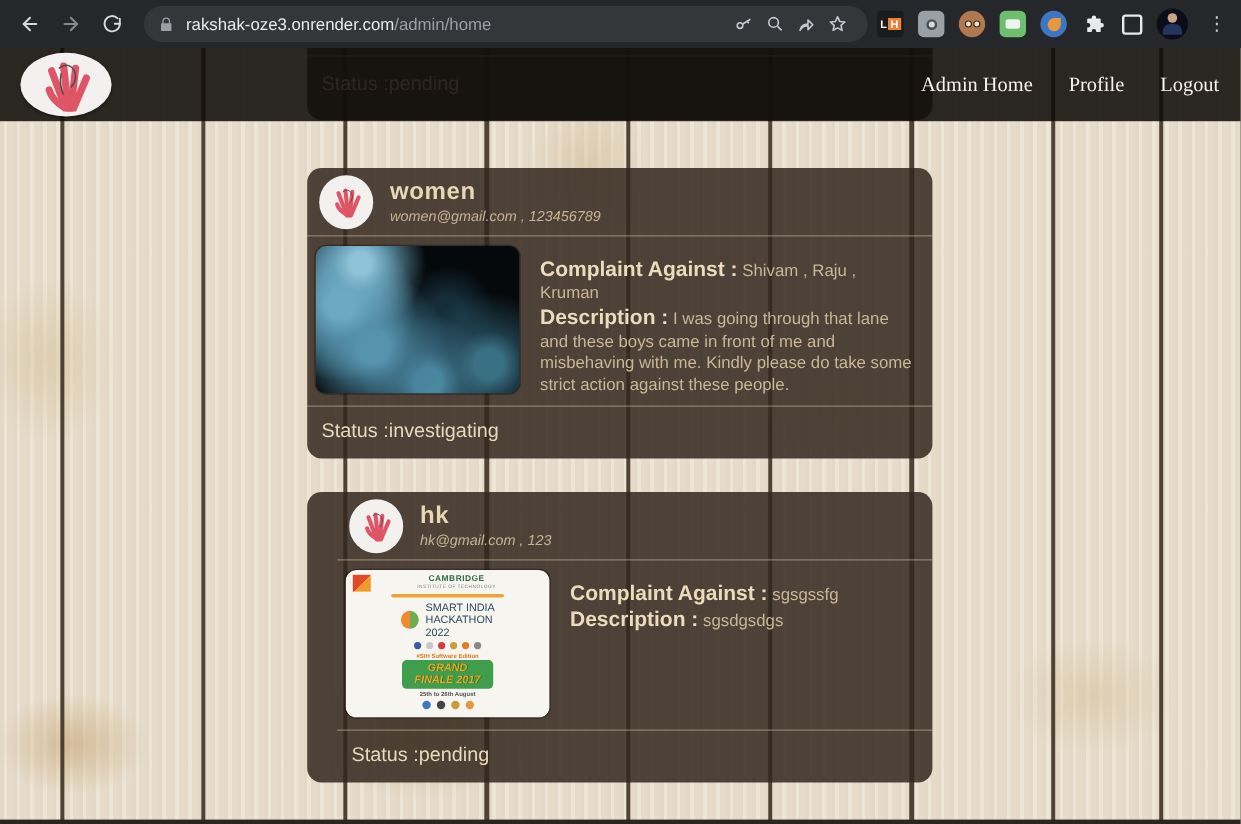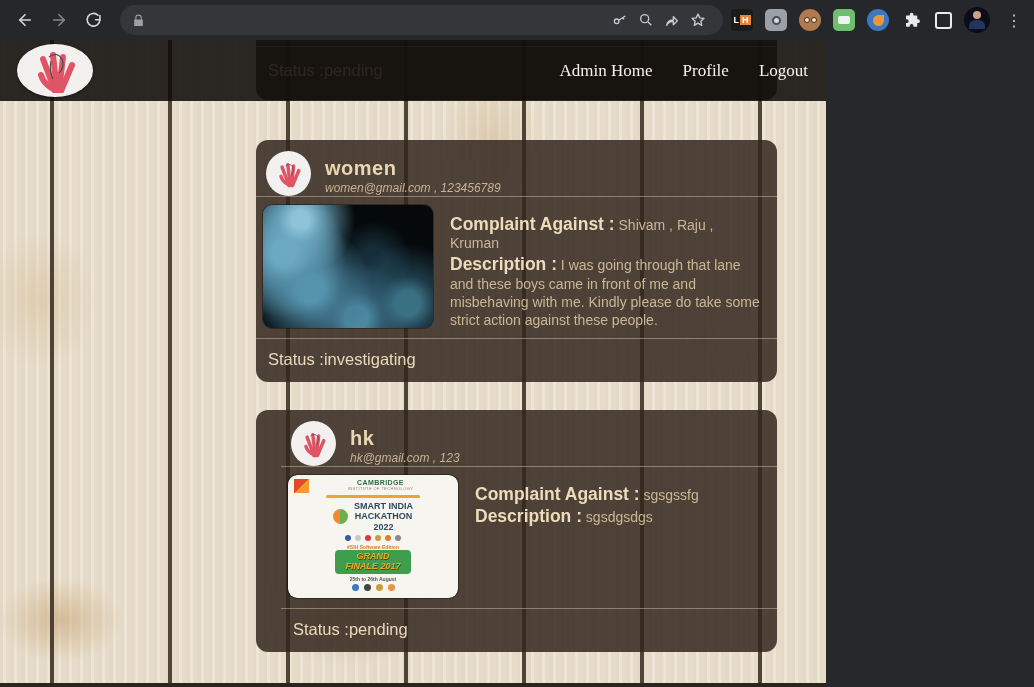--- a/index.html
+++ b/index.html
@@ -34,21 +34,21 @@
   .ext-bird { background:#3b77c2; border-radius:50%; position:relative; overflow:hidden; }
   .ext-bird i { width:11px; height:11px; background:#e9973e; border-radius:50% 0 50% 50%; display:block; }
   .ext-puzzle { color:#e8eaed; }
   .ext-panel { border:2.5px solid #e8eaed; border-radius:3px; width:17px; height:17px; background:transparent; }
   .ext-avatar { width:26px; height:26px; border-radius:50%; background:#0c0d19; position:relative; overflow:hidden; }
   .ext-avatar .h { width:8px; height:8px; background:#caa287; border-radius:50%; margin:4px auto 0; }
   .ext-avatar .b { width:16px; height:9px; background:#24355c; border-radius:6px 6px 0 0; margin:1px auto 0; }
   .menu-dots { color:#c7cacf; font-size:16px; letter-spacing:0; padding:0 4px; cursor:pointer; }
 
   
-  .page { position:relative; width:826px; height:647px; overflow:hidden;
+  .page { position:relative; width:1034px; height:647px; overflow:hidden;
     background-color:#ece3d2;
     background-image:
       repeating-linear-gradient(90deg, rgba(58,46,34,0.88) 0 3.5px, transparent 3.5px 118px),
       radial-gradient(ellipse 90px 60px at 60px 580px, rgba(196,160,110,0.55), transparent 70%),
       radial-gradient(ellipse 130px 80px at 350px 570px, rgba(198,166,118,0.5), transparent 70%),
       radial-gradient(ellipse 80px 100px at 40px 260px, rgba(208,182,138,0.4), transparent 70%),
       radial-gradient(ellipse 100px 70px at 910px 540px, rgba(205,180,135,0.35), transparent 70%),
       radial-gradient(ellipse 70px 90px at 490px 100px, rgba(200,170,125,0.35), transparent 70%),
       radial-gradient(ellipse 90px 60px at 700px 300px, rgba(210,188,146,0.3), transparent 70%),
       repeating-linear-gradient(90deg, rgba(160,130,95,0.10) 0 3px, rgba(255,255,255,0.06) 3px 6px, rgba(150,120,85,0.07) 6px 11px);
@@ -61,21 +61,21 @@
           border-radius:50%; display:flex; align-items:center; justify-content:center;
           box-shadow:0 1px 3px rgba(0,0,0,0.4); }
   .topnav-links { margin-left:auto; padding-right:18px; display:flex; gap:30px;
                   font-family:"Liberation Serif", serif; font-size:17px; color:#f7f2ea; }
   .topnav-links span { cursor:pointer; }
 
   .card { position:absolute; left:256px; width:521px; background:rgba(50,38,29,0.85);
           border-radius:12px; color:#e3d2b4; z-index:2; }
   .card-fragment { top:-92px; height:152px; z-index:1; display:flex; flex-direction:column;
                    justify-content:flex-end; }
-  .card-header { height:57px; display:flex; align-items:flex-end; padding:0 10px;
+  .card-header { height:57px; display:flex; align-items:center; padding:0 10px;
                  border-bottom:1px solid rgba(226,206,176,0.45); }
   .avatar { width:45px; height:45px; border-radius:50%; background:#f2f1ef; flex:0 0 auto;
             display:flex; align-items:center; justify-content:center; overflow:hidden; }
   .who { margin-left:14px; line-height:1.15; }
   .who .uname { font-size:20px; font-weight:bold; color:#e9d6b2; letter-spacing:0.5px; }
   .who .umail { font-size:12px; font-style:italic; color:#c6b394; margin-top:2px; }
   .card-body { display:flex; padding:7px 8px 9px 6px; gap:16px;
                border-bottom:1px solid rgba(226,206,176,0.45); }
   .cimg { width:172px; height:125px; border-radius:10px; flex:0 0 auto; overflow:hidden;
           border:1px solid rgba(0,0,0,0.35); }
@@ -101,21 +101,21 @@
   .poster { width:100%; height:100%; background:#f7f5f0; border-radius:9px; padding:4px 6px;
             display:flex; flex-direction:column; align-items:center; font-family:"Liberation Sans",sans-serif; }
   .p-top { width:100%; display:flex; align-items:flex-start; }
   .p-redlogo { width:15px; height:14px; background:linear-gradient(135deg,#e2482c 50%,#f29a2e 50%); }
   .p-camb { flex:1; text-align:center; font-size:7px; font-weight:bold; color:#2e6b46; letter-spacing:0.4px; }
   .p-camb small { display:block; font-size:4px; color:#888; font-weight:normal; }
   .p-orgline { width:60%; height:3px; background:#e9a43a; border-radius:2px; margin:2px 0 3px; }
   .p-mid { display:flex; align-items:center; gap:6px; }
   .p-bulb { width:15px; height:15px; border-radius:50%;
             background:linear-gradient(90deg,#ef8a2f 50%,#6fae4e 50%); }
-  .p-title { text-align:center; color:#2c4a5e; font-weight:bold; font-size:9px; line-height:1.15; }
+  .p-title { text-align:left; color:#2c4a5e; font-weight:normal; font-size:9px; line-height:1.15; }
   .p-dots { display:flex; gap:4px; margin:3px 0; }
   .p-dots i { width:6px; height:6px; border-radius:50%; display:block; }
   .p-tagline { font-size:5px; color:#e07b28; font-weight:bold; }
   .p-banner { background:#3f9e4c; border-radius:4px; padding:2px 10px; text-align:center;
               color:#f5a623; font-weight:bold; font-style:italic; font-size:9px; line-height:1.1;
               text-shadow:0.5px 0.5px 0 #1c5a26; }
   .p-date { font-size:5px; color:#555; margin-top:2px; font-weight:bold; }
   .p-foot { display:flex; gap:5px; margin-top:2px; }
   .p-foot i { width:7px; height:7px; border-radius:50%; display:block; }
 
@@ -144,20 +144,21 @@
         <path d="M21 11a9 9 0 1 1-2.6-6.4"></path>
       </svg>
   </div>
 
   <div class="omnibox">
     <span class="omni-lock">
       <svg width="13" height="13" viewBox="0 0 24 24" fill="#9aa0a6">
           <path d="M6 10V7a6 6 0 1 1 12 0v3h1a1 1 0 0 1 1 1v10a1 1 0 0 1-1 1H5a1 1 0 0 1-1-1V11a1 1 0 0 1 1-1h1zm2 0h8V7a4 4 0 1 0-8 0v3z"></path>
         </svg>
     </span>
+    <span class="omni-url"><span class="host">rakshak-oze3.onrender.com</span><span class="path">/admin/home</span></span>
     <span class="omni-spacer"></span>
     <span class="omni-ic">
       <svg width="16" height="16" viewBox="0 0 24 24" fill="none" stroke="#c7cacf" stroke-width="2">
           <circle cx="7" cy="14" r="3.5"></circle>
           <path d="M10.5 12L20 6"></path>
           <path d="M16 8.5l2 2.5"></path>
         </svg>
     </span>
     <span class="omni-ic">
       <svg width="16" height="16" viewBox="0 0 24 24" fill="none" stroke="#c7cacf" stroke-width="2">

